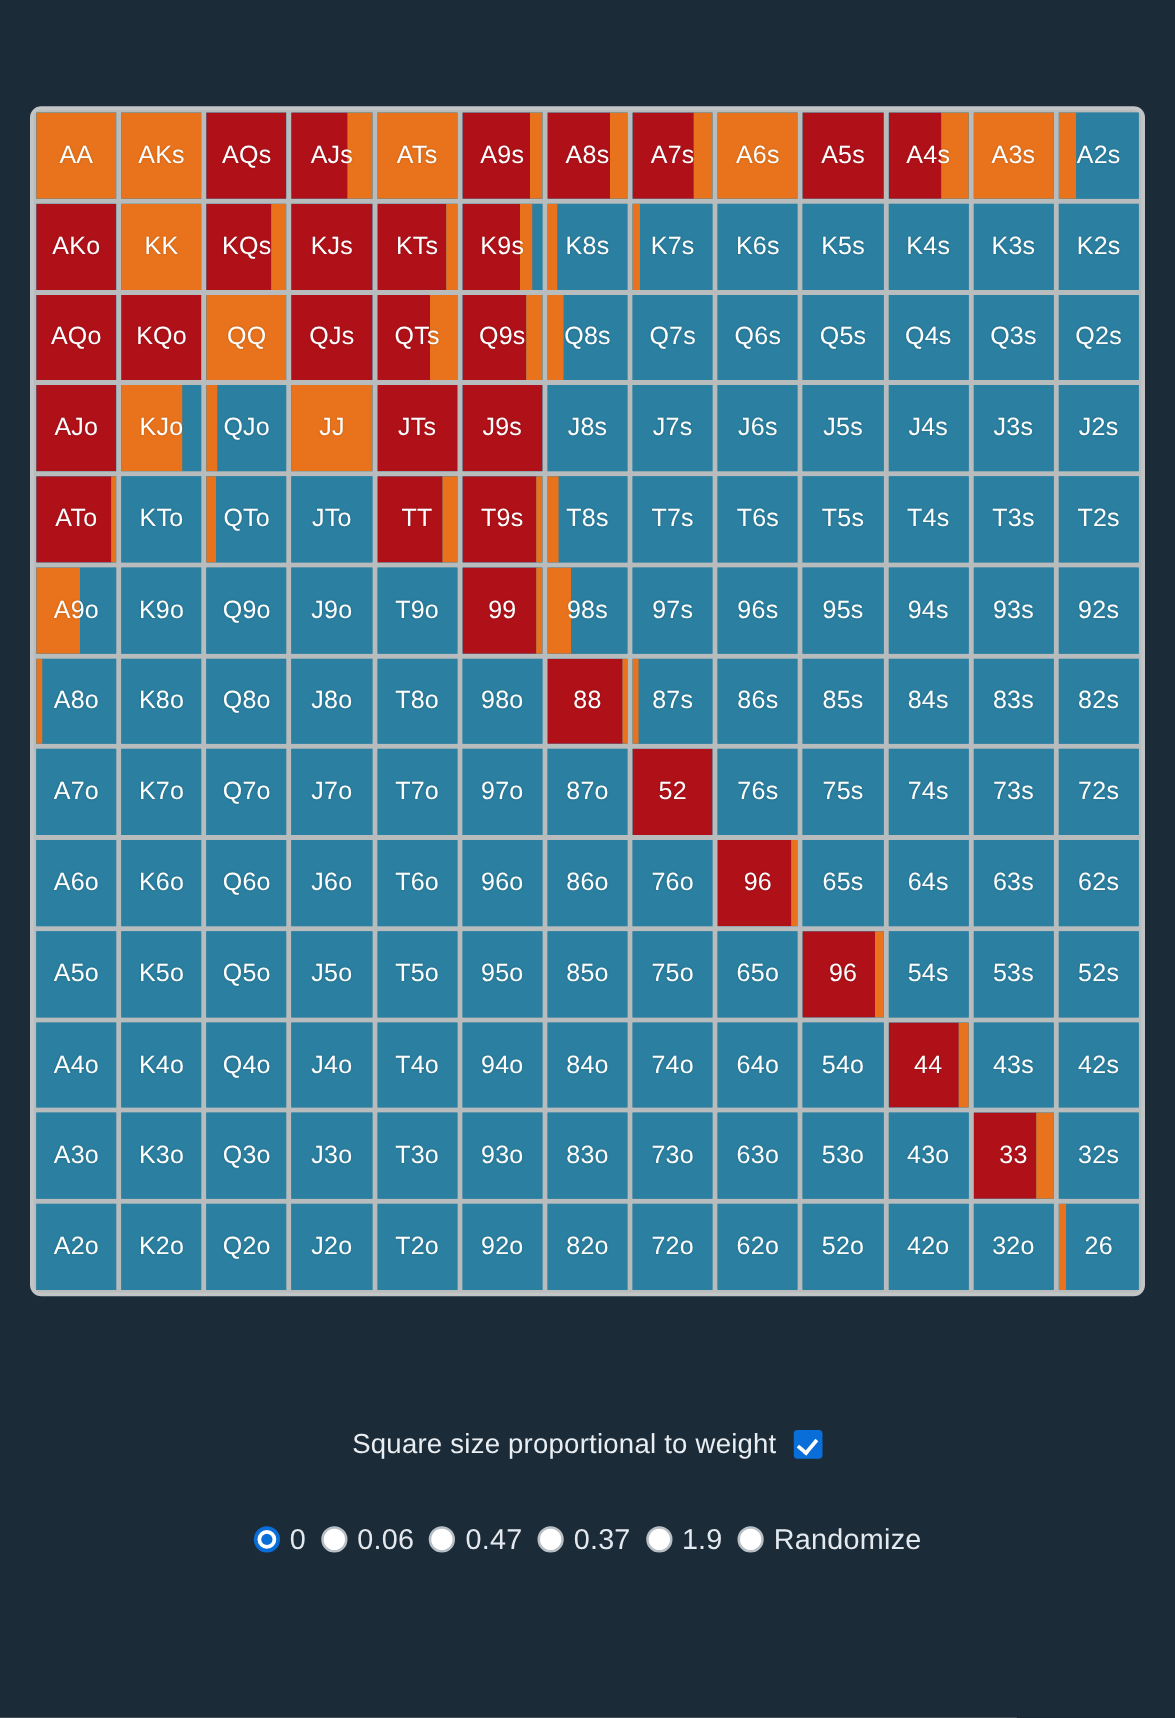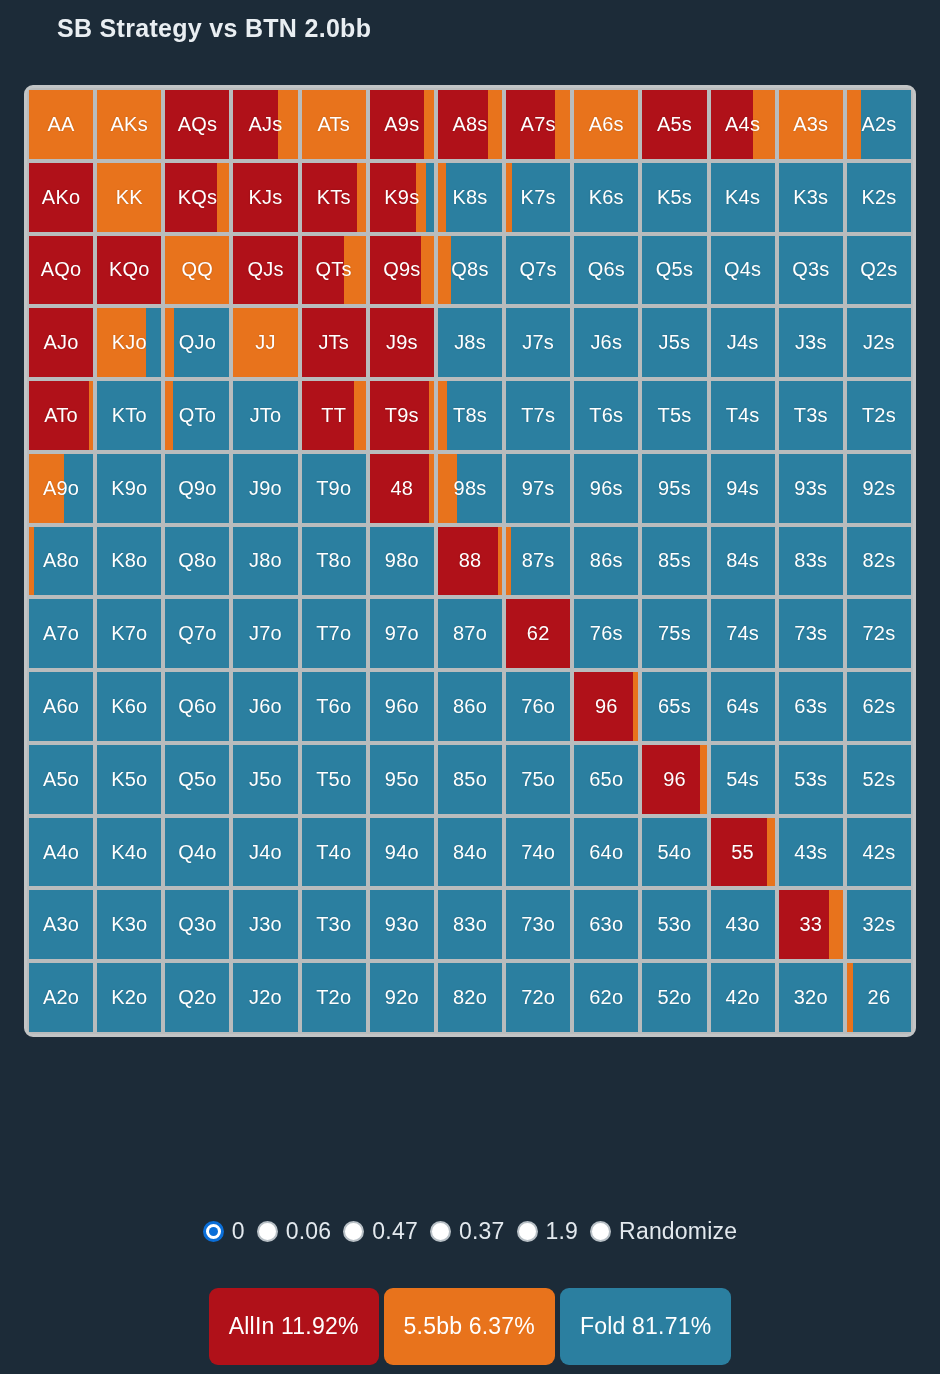--- a/index.html
+++ b/index.html
@@ -179,21 +179,20 @@
     border: none;
     font-family: "Liberation Sans", sans-serif;
     cursor: pointer;
   }
 </style>
 </head>
 <body>
 
 <div class="page">
 
-  <div class="title">SB Strategy vs BTN 2.0bb</div>
 
   <div class="matrix-wrap">
     <div class="matrix" id="matrix">
         <div class="cell">
           <div class="bands">
             <div class="band" style="width: 100%; background: rgb(232, 115, 28);"></div>
           </div>
           <span class="cell-label">AA</span>
         </div>
         <div class="cell">
@@ -631,21 +630,21 @@
           <div class="bands">
             <div class="band" style="width: 100%; background: rgb(43, 127, 160);"></div>
           </div>
           <span class="cell-label">T9o</span>
         </div>
         <div class="cell">
           <div class="bands">
             <div class="band" style="width: 92%; background: rgb(176, 17, 25);"></div>
             <div class="band" style="width: 8%; background: rgb(232, 115, 28);"></div>
           </div>
-          <span class="cell-label">48</span>
+          <span class="cell-label">99</span>
         </div>
         <div class="cell">
           <div class="bands">
             <div class="band" style="width: 30%; background: rgb(232, 115, 28);"></div>
             <div class="band" style="width: 70%; background: rgb(43, 127, 160);"></div>
           </div>
           <span class="cell-label">98s</span>
         </div>
         <div class="cell">
           <div class="bands">
@@ -803,21 +802,21 @@
         <div class="cell">
           <div class="bands">
             <div class="band" style="width: 100%; background: rgb(43, 127, 160);"></div>
           </div>
           <span class="cell-label">87o</span>
         </div>
         <div class="cell">
           <div class="bands">
             <div class="band" style="width: 100%; background: rgb(176, 17, 25);"></div>
           </div>
-          <span class="cell-label">62</span>
+          <span class="cell-label">52</span>
         </div>
         <div class="cell">
           <div class="bands">
             <div class="band" style="width: 100%; background: rgb(43, 127, 160);"></div>
           </div>
           <span class="cell-label">76s</span>
         </div>
         <div class="cell">
           <div class="bands">
             <div class="band" style="width: 100%; background: rgb(43, 127, 160);"></div>
@@ -1058,21 +1057,21 @@
           <div class="bands">
             <div class="band" style="width: 100%; background: rgb(43, 127, 160);"></div>
           </div>
           <span class="cell-label">54o</span>
         </div>
         <div class="cell">
           <div class="bands">
             <div class="band" style="width: 88%; background: rgb(176, 17, 25);"></div>
             <div class="band" style="width: 12%; background: rgb(232, 115, 28);"></div>
           </div>
-          <span class="cell-label">55</span>
+          <span class="cell-label">44</span>
         </div>
         <div class="cell">
           <div class="bands">
             <div class="band" style="width: 100%; background: rgb(43, 127, 160);"></div>
           </div>
           <span class="cell-label">43s</span>
         </div>
         <div class="cell">
           <div class="bands">
             <div class="band" style="width: 100%; background: rgb(43, 127, 160);"></div>
@@ -1233,20 +1232,24 @@
         <div class="cell">
           <div class="bands">
             <div class="band" style="width: 9%; background: rgb(232, 115, 28);"></div>
             <div class="band" style="width: 91%; background: rgb(43, 127, 160);"></div>
           </div>
           <span class="cell-label">26</span>
         </div>
       </div>
   </div>
 
+  <div class="weight-row">
+    <span class="weight-label">Square size proportional to weight</span>
+    <span class="checkbox"></span>
+  </div>
 
   <div class="radio-row" id="radio-row">
       <div class="radio-item">
         <span class="radio selected"></span>
         <span class="radio-label">0</span>
       </div>
       <div class="radio-item">
         <span class="radio"></span>
         <span class="radio-label">0.06</span>
       </div>
@@ -1261,19 +1264,14 @@
       <div class="radio-item">
         <span class="radio"></span>
         <span class="radio-label">1.9</span>
       </div>
       <div class="radio-item">
         <span class="radio"></span>
         <span class="radio-label">Randomize</span>
       </div>
     </div>
 
-  <div class="legend-row" id="legend-row">
-      <button class="legend-btn" style="background: rgb(176, 17, 25);">AllIn 11.92%</button>
-      <button class="legend-btn" style="background: rgb(232, 115, 28);">5.5bb 6.37%</button>
-      <button class="legend-btn" style="background: rgb(43, 127, 160);">Fold 81.71%</button>
-    </div>
 
 </div>
 
 </body></html>

